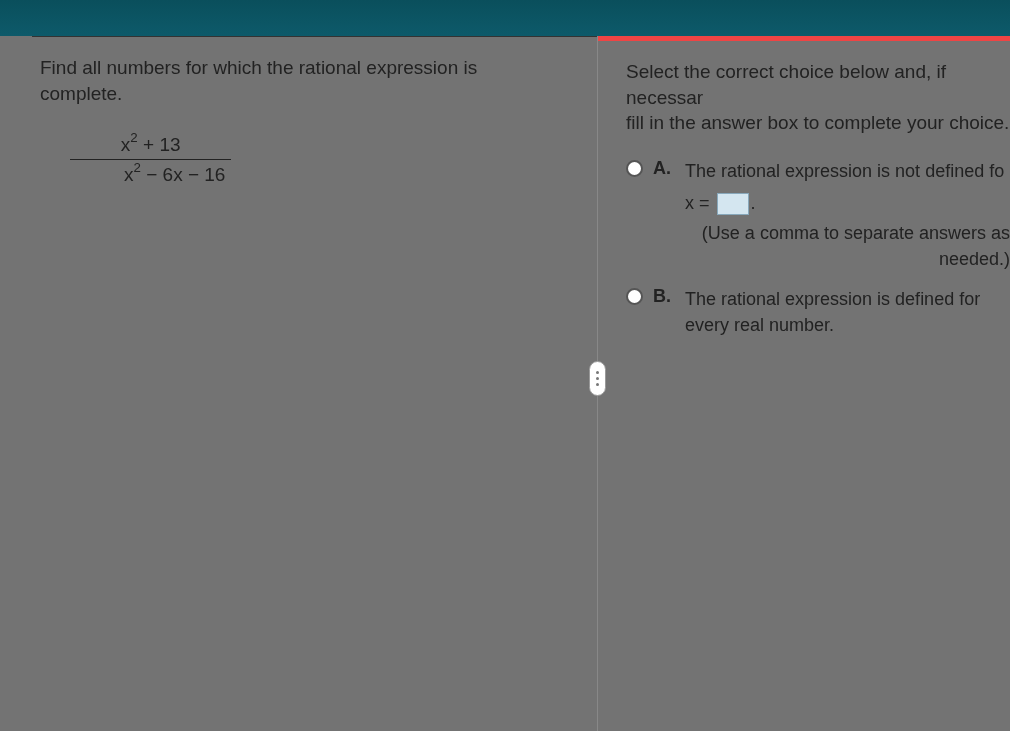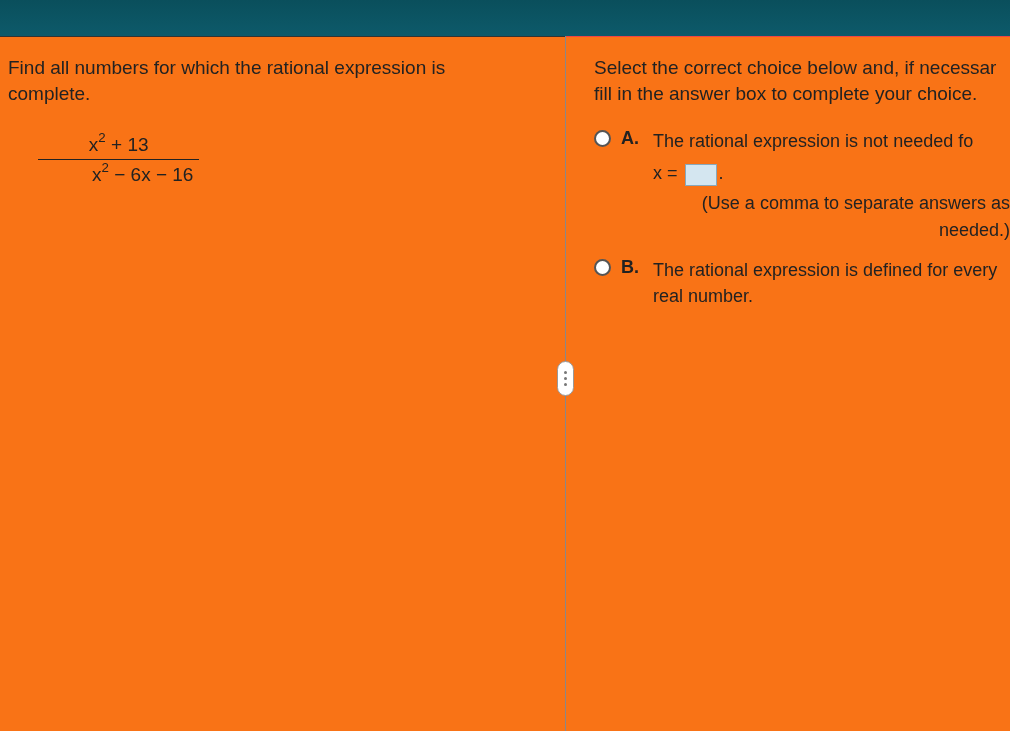--- a/index.html
+++ b/index.html
@@ -14,22 +14,23 @@
       height: 731px;
       overflow: hidden;
     }
     .top-bar {
       height: 36px;
       background: linear-gradient(to bottom, #0a4f5c, #0d5a6a);
     }
     .content-area {
       display: flex;
       height: calc(100% - 36px);
-      background: #f97316;
+      background: #737373;
       position: relative;
+      padding-left: 32px;
     }
     .left-pane {
       width: 565px;
       padding: 18px 20px 20px 8px;
       border-top: 1px solid #333;
     }
     .divider {
       width: 1px;
       background: #888;
       position: relative;
@@ -52,21 +53,21 @@
     }
     .grip-dot {
       width: 3px;
       height: 3px;
       background: #777;
       border-radius: 50%;
     }
     .right-pane {
       flex: 1;
       padding: 18px 0 20px 28px;
-      border-top: 1px solid #ef4444;
+      border-top: 5px solid #ef4444;
       overflow: hidden;
     }
     .prompt-text {
       font-size: 19px;
       color: #222;
       line-height: 1.35;
       margin-bottom: 24px;
     }
     .fraction {
       display: inline-block;
@@ -176,21 +177,21 @@
   <div class="right-pane">
     <div class="instruction">
       <span>Select the correct choice below and, if necessar</span><br>
       <span>fill in the answer box to complete your choice.</span>
     </div>
 
     <div class="choice-row">
       <div class="radio"></div>
       <div class="choice-letter">A.</div>
       <div class="choice-body">
-        <span>The rational expression is not needed fo</span>
+        <span>The rational expression is not defined fo</span>
         <div class="answer-line">
           <span>x =</span>
           <span class="answer-box"></span><span>.</span>
         </div>
         <div class="hint-text">(Use a comma to separate answers as needed.)</div>
       </div>
     </div>
 
     <div class="choice-row">
       <div class="radio"></div>

